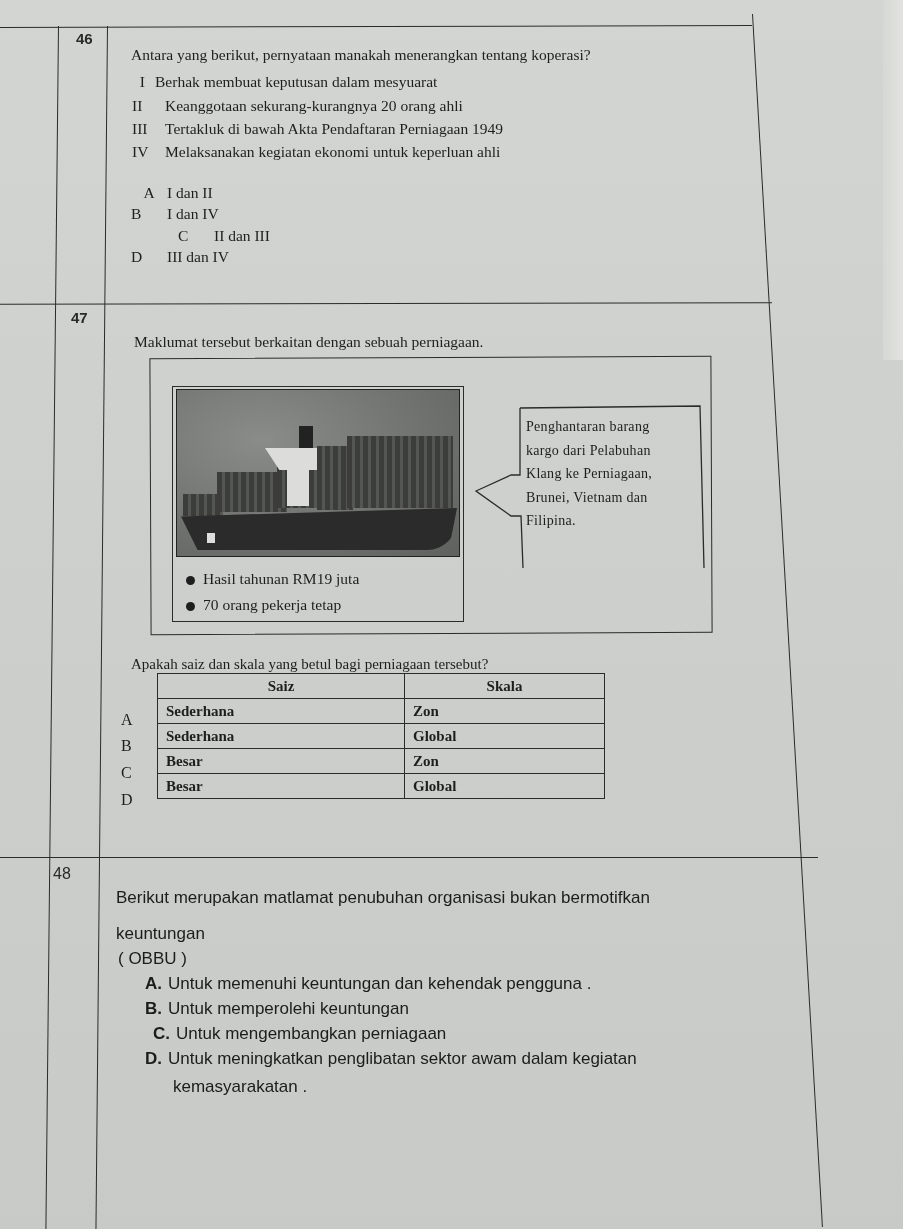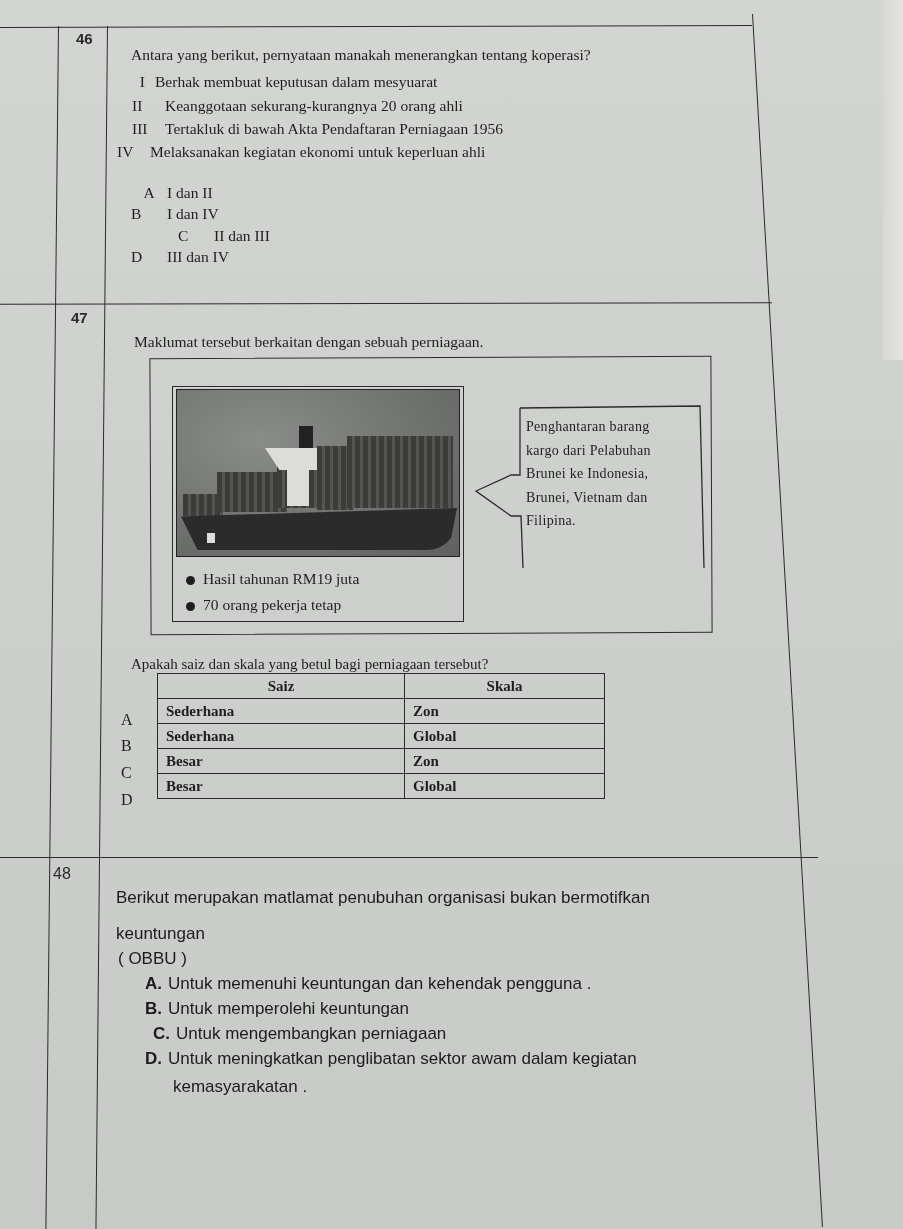--- a/index.html
+++ b/index.html
@@ -69,22 +69,22 @@
 <div class="hline" style="left:0;top:857px;width:818px;"></div>
 <div class="vline" style="left:58px;top:26px;height:1203px;transform:rotate(0.6deg);transform-origin:top;"></div>
 <div class="vline" style="left:107px;top:26px;height:1203px;transform:rotate(0.55deg);transform-origin:top;"></div>
 <div class="vline" style="left:752px;top:14px;height:1215px;transform:rotate(-3.3deg);transform-origin:top;"></div>
 
 <div class="qnum" style="left:76px;top:30px;">46</div>
 <div class="serif-text" style="left:131px;top:46px;">Antara yang berikut, pernyataan manakah menerangkan tentang koperasi?</div>
 
 <div class="serif-text" style="left:117px;top:73px;"><span class="roman">I</span><span>Berhak membuat keputusan dalam mesyuarat</span></div>
 <div class="serif-text" style="left:117px;top:97px;"><span class="roman" style="text-align:left;margin-left:15px;width:23px">II</span><span>Keanggotaan sekurang-kurangnya 20 orang ahli</span></div>
-<div class="serif-text" style="left:117px;top:120px;"><span class="roman" style="text-align:left;margin-left:15px;width:23px">III</span><span>Tertakluk di bawah Akta Pendaftaran Perniagaan 1956</span></div>
-<div class="serif-text" style="left:117px;top:143px;"><span class="roman" style="text-align:left;width:23px">IV</span><span>Melaksanakan kegiatan ekonomi untuk keperluan ahli</span></div>
+<div class="serif-text" style="left:117px;top:120px;"><span class="roman" style="text-align:left;margin-left:15px;width:23px">III</span><span>Tertakluk di bawah Akta Pendaftaran Perniagaan 1949</span></div>
+<div class="serif-text" style="left:117px;top:143px;"><span class="roman" style="text-align:left;margin-left:15px;width:23px">IV</span><span>Melaksanakan kegiatan ekonomi untuk keperluan ahli</span></div>
 
 <div class="serif-text" style="left:131px;top:184px;text-align:center;"><span class="opt-letter">A</span><span>I dan II</span></div>
 <div class="serif-text" style="left:131px;top:205px;"><span class="opt-letter">B</span><span>I dan IV</span></div>
 <div class="serif-text" style="left:131px;top:227px;margin-left:47px;"><span class="opt-letter">C</span><span>II dan III</span></div>
 <div class="serif-text" style="left:131px;top:248px;"><span class="opt-letter">D</span><span>III dan IV</span></div>
 
 <div class="qnum" style="left:71px;top:309px;">47</div>
 <div class="serif-text" style="left:134px;top:333px;">Maklumat tersebut berkaitan dengan sebuah perniagaan.</div>
 
 <div class="box" style="left:150px;top:357px;width:560px;height:275px;border-bottom-width:1px;transform:rotate(-0.25deg);"></div>
@@ -105,21 +105,21 @@
 <div class="serif-text" style="left:186px;top:570px;"><span class="bullet"></span><span>Hasil tahunan RM19 juta</span></div>
 <div class="serif-text" style="left:186px;top:596px;"><span class="bullet"></span><span>70 orang pekerja tetap</span></div>
 
 <svg style="position:absolute;left:466px;top:402px;" width="240" height="170" viewBox="0 0 240 170">
   <polyline points="54,6 234,4 238,166" fill="none" stroke="#2b2b2b" stroke-width="1.3"></polyline>
   <polyline points="54,6 54,73 45,73 10,89 45,114 55,114 57,166" fill="none" stroke="#2b2b2b" stroke-width="1.3"></polyline>
 </svg>
 <div class="callout-text" style="left:526px;top:415px;">
   <div>Penghantaran barang</div>
   <div>kargo dari Pelabuhan</div>
-  <div>Brunei ke Indonesia,</div>
+  <div>Klang ke Perniagaan,</div>
   <div>Brunei, Vietnam dan</div>
   <div>Filipina.</div>
 </div>
 
 <div class="serif-text" style="left:131px;top:656px;font-size:15px;">Apakah saiz dan skala yang betul bagi perniagaan tersebut?</div>
 
 <table class="sk">
   <tbody>
       <tr>
     <th style="width:230px;">Saiz</th>

